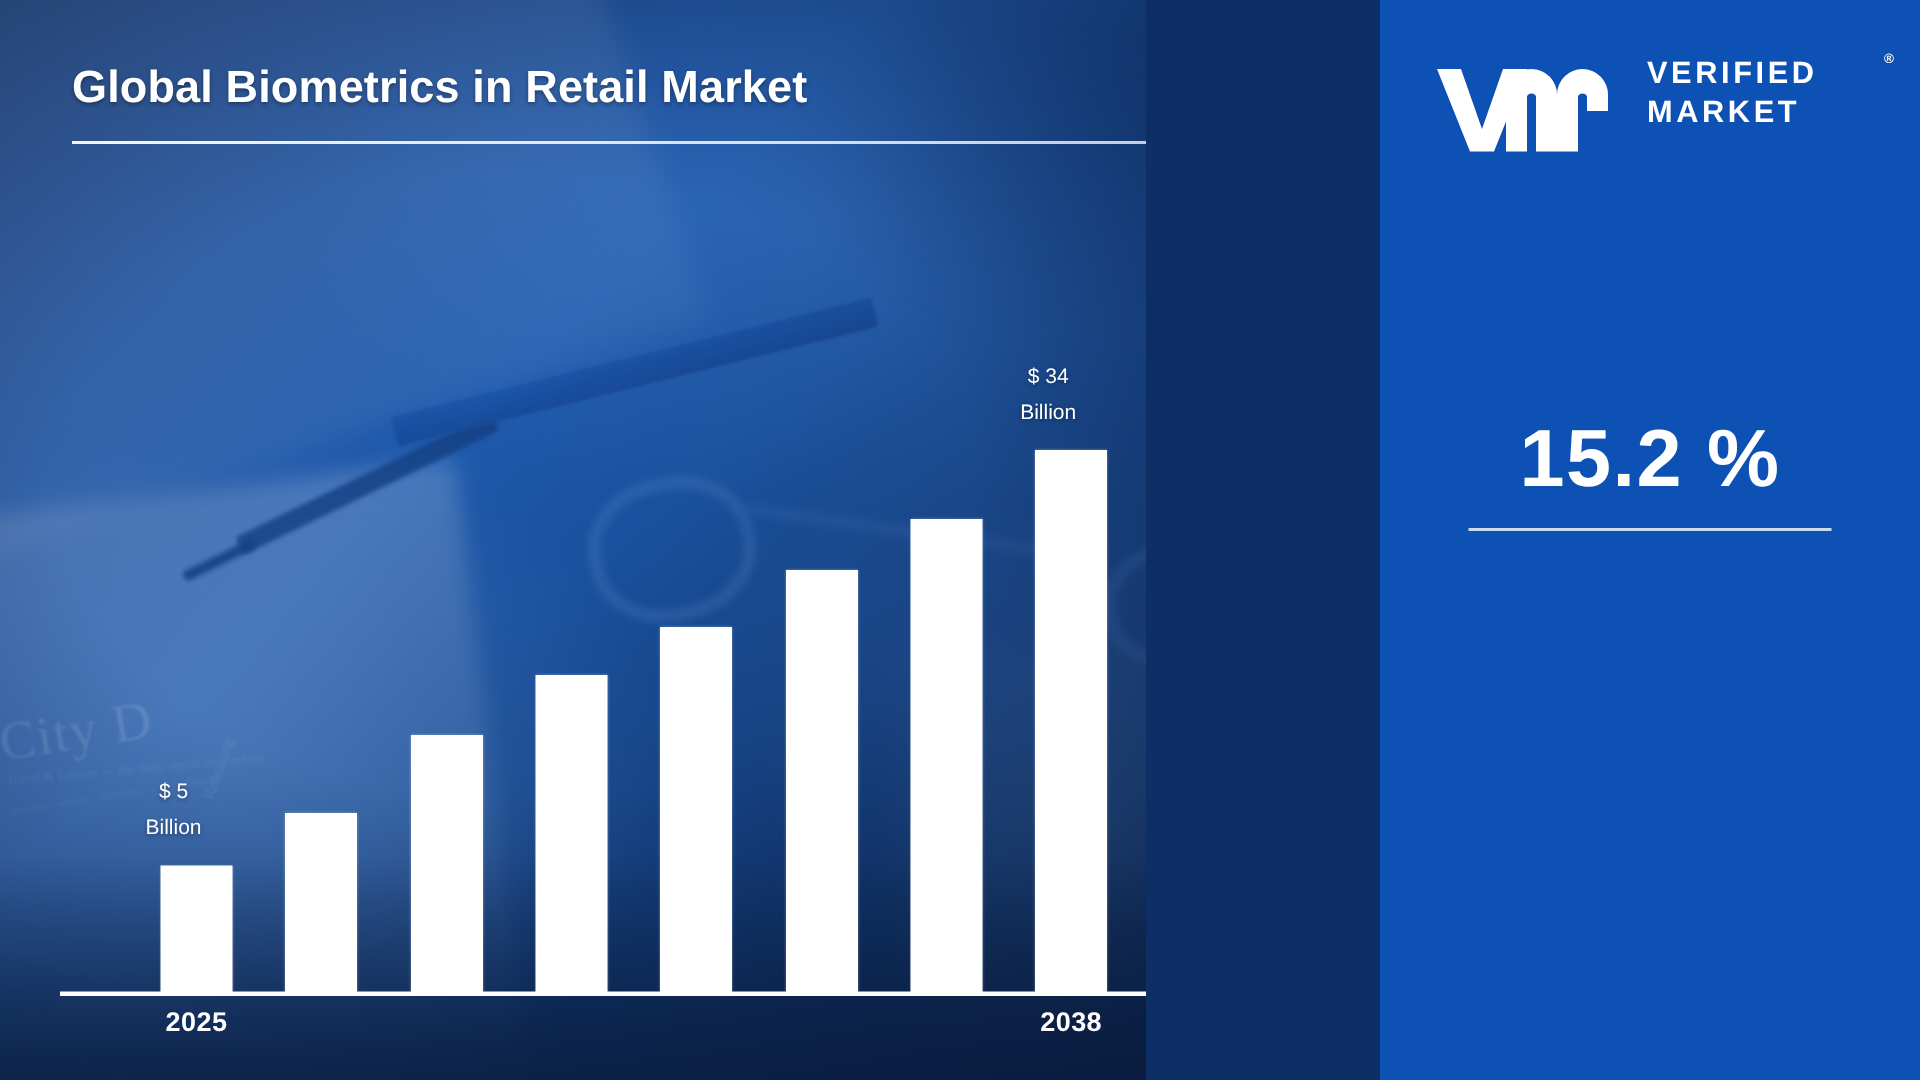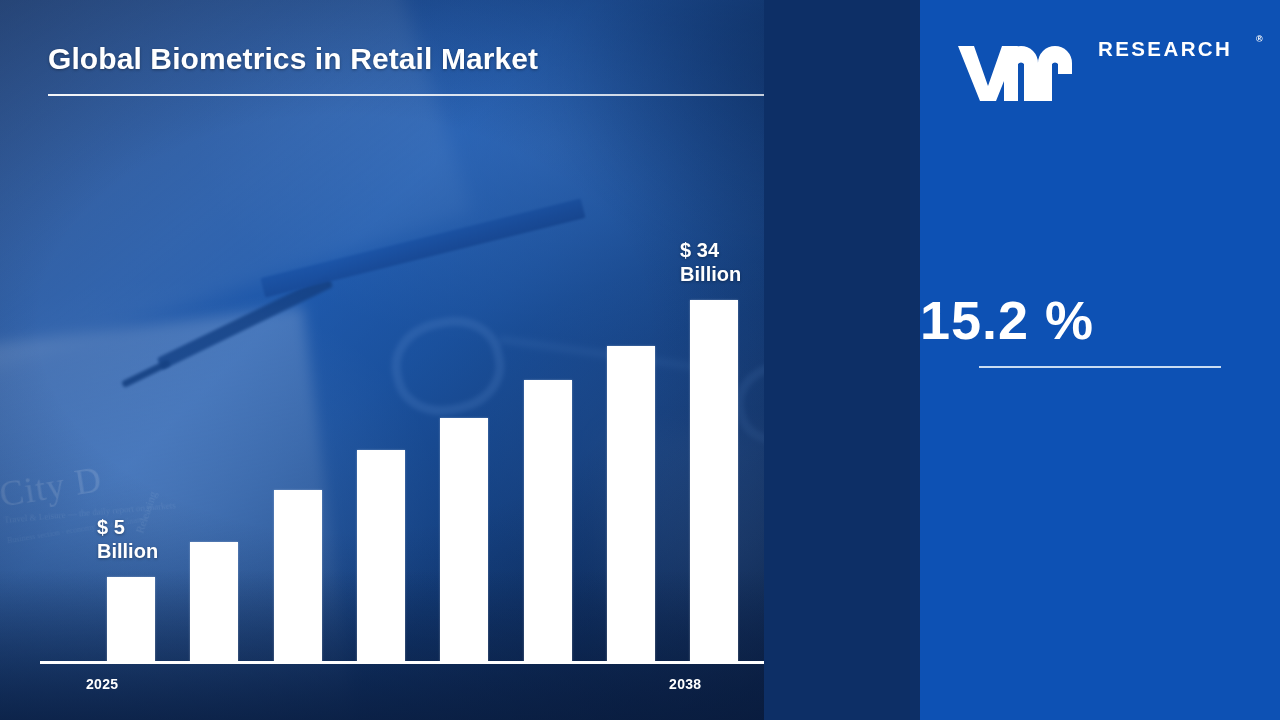--- a/index.html
+++ b/index.html
@@ -128,47 +128,47 @@
   .bar {
     position:absolute; bottom:58px; width:48px;
     background:#ffffff;
     box-shadow:0 0 2px rgba(255,255,255,0.35);
   }
   #axis-line {
     position:absolute; left:40px; bottom:56px; width:798px; height:3px;
     background:#ffffff;
   }
   .axis-tick-label {
-    position:absolute; bottom:28px; color:#ffffff; font-size:14px; font-weight:bold;
-    letter-spacing:0.3px; text-align:left; width:90px;
+    position:absolute; bottom:28px; color:#ffffff; font-size:18px; font-weight:bold;
+    letter-spacing:0.3px; text-align:center; width:90px;
   }
   .value-label {
-    position:absolute; color:#ffffff; font-size:20px; font-weight:bold;
-    line-height:24px; text-align:left; white-space:pre-line;
+    position:absolute; color:#ffffff; font-size:14px; font-weight:normal;
+    line-height:24px; text-align:center; white-space:pre-line;
     text-shadow:0 1px 3px rgba(0,0,0,0.35);
   }
 
   
   #right-panel {
     position:absolute; left:920px; top:0; width:360px; height:720px;
     background:#0d51b4;
   }
   #logo-block { position:absolute; left:0; top:28px; width:360px; height:96px; }
   #logo-mark { position:absolute; left:35px; top:13px; width:130px; height:62px; }
   #logo-text {
     position:absolute; left:178px; top:8px; width:172px;
     color:#ffffff; font-size:20.5px; font-weight:bold; line-height:25.5px;
     letter-spacing:2.4px; text-align:left;
   }
   #logo-reg {
     position:absolute; left:336px; top:6px; color:#ffffff;
     font-size:9px; font-weight:bold;
   }
 
-  #cagr-block { position:absolute; left:0; top:290px; width:360px; }
+  #cagr-block { position:absolute; left:0; top:276px; width:360px; text-align:center; }
   #cagr-value { color:#ffffff; font-size:54px; font-weight:bold; letter-spacing:1px; line-height:60px; }
   #cagr-rule { margin:16px auto 0; width:242px; height:2px; background:#c9dcf2; }
   #cagr-caption { margin-top:14px; color:#ffffff; font-size:17px; line-height:24px; white-space:pre-line; }
 
   #source-block { position:absolute; left:38px; bottom:42px; width:320px; }
   #source-label { color:#ffffff; font-size:15px; font-weight:bold; line-height:22px; }
   #source-url { color:#ffffff; font-size:15px; font-weight:bold; line-height:22px; }
 </style>
 </head>
 <body>
@@ -241,21 +241,22 @@
                    A5.5 5.5 0 0 0 77 18 L77 58 L63 58 L63 18
                    A5.5 5.5 0 0 0 52 18 L52 58 L38 58 L38 58 Z" fill="none"></path>
           <path d="M3 5 L19 5 L33 45 L47 5 L63 5 L41 60 L25 60 Z" fill="#ffffff"></path>
           <path d="M49 60 L49 22 A17 17 0 0 1 83 22 L83 60 L69 60 L69 23
                    A3.6 3.6 0 0 0 63 23 L63 60 Z" fill="#ffffff"></path>
           <path d="M83 60 L83 22 A17 17 0 0 1 117 22 L117 33 L103 33 L103 23
                    A3.6 3.6 0 0 0 97 23 L97 60 Z" fill="#ffffff"></path>
         </svg>
       </div>
       <div id="logo-text">
-        <div>RESEARCH</div>
+        <div>VERIFIED</div>
+        <div>MARKET</div>
       </div>
       <div id="logo-reg">®</div>
     </div>
 
     <div id="cagr-block">
       <div id="cagr-value">15.2 %</div>
       <div id="cagr-rule"></div>
     </div>
 
     <div id="source-block">

